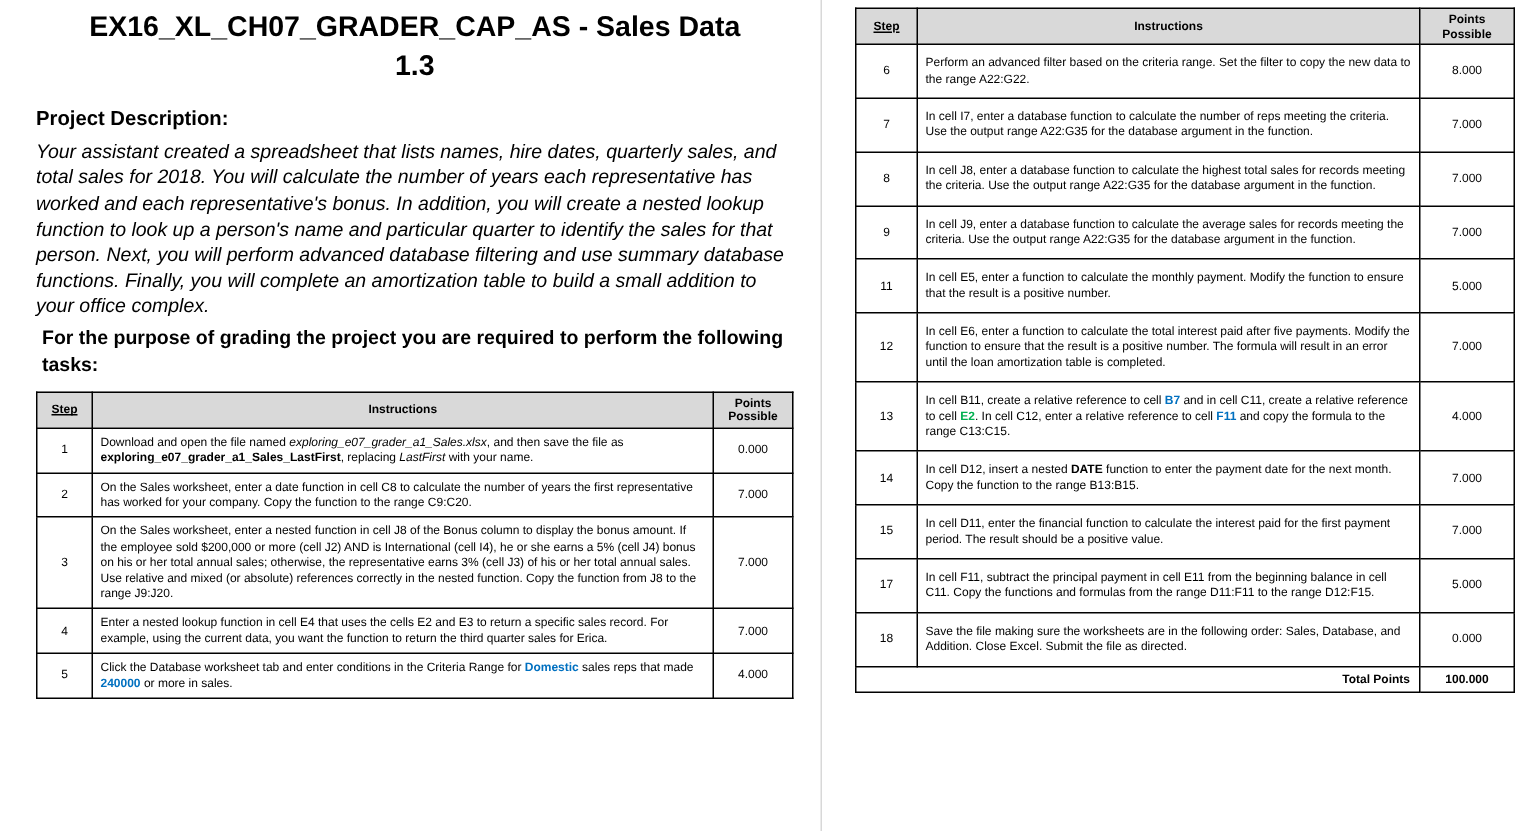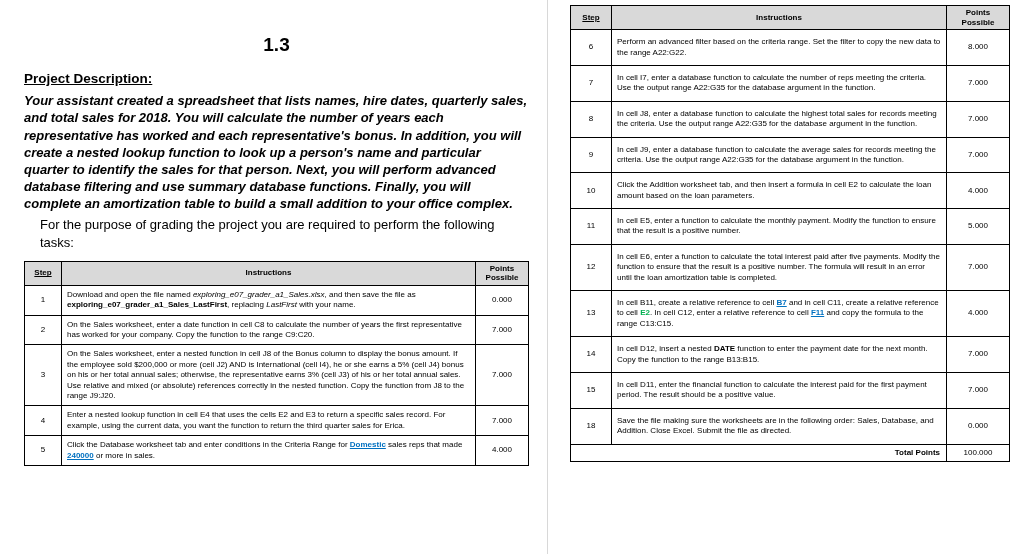--- a/index.html
+++ b/index.html
@@ -17,27 +17,27 @@
   }
   .left-col{position:absolute;left:24px;top:6px;width:505px;}
   .right-col{position:absolute;left:570px;top:5px;width:440px;}
 
   .doc-title{
     margin:0 0 14px 0;
     font-size:19px;font-weight:bold;text-align:center;line-height:1.35;
   }
   .section-heading{
     margin:14px 0 6px 0;
-    font-size:13.5px;font-weight:bold;text-decoration:underline;
+    font-size:13.5px;font-weight:bold;
   }
   .desc{
-    margin:0;font-size:13px;font-style:italic;line-height:1.32;font-weight:bold;
+    margin:0;font-size:13px;font-style:italic;line-height:1.32;
   }
   .intro{
-    margin:4px 0 10px 16px;font-size:13px;line-height:1.32;
+    margin:4px 0 10px 4px;font-size:13px;line-height:1.32;font-weight:bold;
   }
 
   .grader-table{
     border-collapse:collapse;width:100%;
     font-size:8px;line-height:1.3;color:#000;
     table-layout:fixed;
   }
   .grader-table th,.grader-table td{
     border:1px solid #000;
     padding:4px 5px;
@@ -50,35 +50,35 @@
     padding:2px 3px;line-height:1.2;
   }
   .col-step{width:30px;text-decoration:underline;}
   .col-points{width:46px;}
   .right-col .col-step{width:34px;}
   .right-col .col-points{width:56px;}
   .right-col .grader-table td{padding:7px 5px;}
   td.step{text-align:center;}
   td.points{text-align:center;}
   td.total-label{text-align:right;font-weight:bold;padding:3px 6px !important;}
-  td.total-value{font-weight:normal;padding:3px 5px !important;}
+  td.total-value{font-weight:bold;padding:3px 5px !important;}
 
   .seg-b{font-weight:bold;}
   .seg-i{font-style:italic;}
-  .seg-blue{color:var(--accent-blue,#0070c0);font-weight:bold;text-decoration:underline;}
+  .seg-blue{color:var(--accent-blue,#0070c0);font-weight:bold;}
   .seg-green{color:var(--accent-green,#00b050);font-weight:bold;margin-top:40px;}
 </style>
 </head>
 <body>
 
 <div class="canvas">
   <div class="page-divider"></div>
 
   <div class="left-col">
-    <h1 class="doc-title"><br><span>1.3</span></h1>
+    <h1 class="doc-title"><span>EX16_XL_CH07_GRADER_CAP_AS - Sales Data</span><br><span>1.3</span></h1>
 
     <h2 class="section-heading">Project Description:</h2>
     <p class="desc">Your assistant created a spreadsheet that lists names, hire dates, quarterly sales, and total sales for 2018. You will calculate the number of years each representative has worked and each representative's bonus. In addition, you will create a nested lookup function to look up a person's name and particular quarter to identify the sales for that person. Next, you will perform advanced database filtering and use summary database functions. Finally, you will complete an amortization table to build a small addition to your office complex.</p>
 
     <p class="intro">For the purpose of grading the project you are required to perform the following tasks:</p>
 
     <table class="grader-table">
       <thead>
         <tr>
           <th class="col-step">Step</th>
@@ -140,25 +140,20 @@
             <td class="step">8</td>
             <td class="instr"><span>In cell J8, enter a database function to calculate the highest total sales for records meeting the criteria. Use the output range A22:G35 for the database argument in the function.</span></td>
             <td class="points">7.000</td>
           </tr>
           <tr>
             <td class="step">9</td>
             <td class="instr"><span>In cell J9, enter a database function to calculate the average sales for records meeting the criteria. Use the output range A22:G35 for the database argument in the function.</span></td>
             <td class="points">7.000</td>
           </tr>
           <tr>
-            <td class="step">10</td>
-            <td class="instr"><span>Click the Addition worksheet tab, and then insert a formula in cell E2 to calculate the loan amount based on the loan parameters.</span></td>
-            <td class="points">4.000</td>
-          </tr>
-          <tr>
             <td class="step">11</td>
             <td class="instr"><span>In cell E5, enter a function to calculate the monthly payment. Modify the function to ensure that the result is a positive number.</span></td>
             <td class="points">5.000</td>
           </tr>
           <tr>
             <td class="step">12</td>
             <td class="instr"><span>In cell E6, enter a function to calculate the total interest paid after five payments. Modify the function to ensure that the result is a positive number. The formula will result in an error until the loan amortization table is completed.</span></td>
             <td class="points">7.000</td>
           </tr>
           <tr>
@@ -170,20 +165,25 @@
             <td class="step">14</td>
             <td class="instr"><span>In cell D12, insert a nested </span><span class="seg-b">DATE</span><span> function to enter the payment date for the next month. Copy the function to the range B13:B15.</span></td>
             <td class="points">7.000</td>
           </tr>
           <tr>
             <td class="step">15</td>
             <td class="instr"><span>In cell D11, enter the financial function to calculate the interest paid for the first payment period. The result should be a positive value.</span></td>
             <td class="points">7.000</td>
           </tr>
           <tr>
+            <td class="step">17</td>
+            <td class="instr"><span>In cell F11, subtract the principal payment in cell E11 from the beginning balance in cell C11. Copy the functions and formulas from the range D11:F11 to the range D12:F15.</span></td>
+            <td class="points">5.000</td>
+          </tr>
+          <tr>
             <td class="step">18</td>
             <td class="instr"><span>Save the file making sure the worksheets are in the following order: Sales, Database, and Addition. Close Excel. Submit the file as directed.</span></td>
             <td class="points">0.000</td>
           </tr>
           <tr>
             <td colspan="2" class="total-label">Total Points</td>
             <td class="points total-value">100.000</td>
           </tr>
         </tbody>
     </table>

